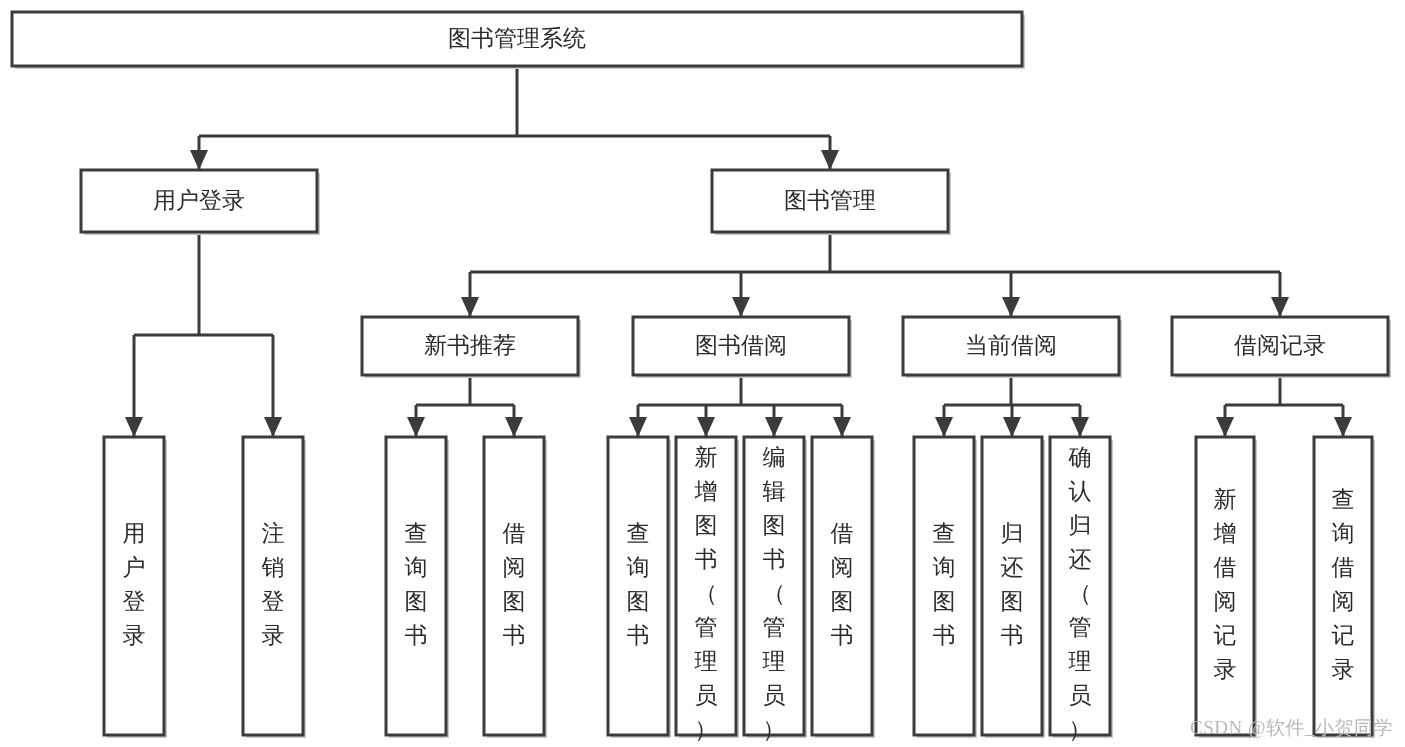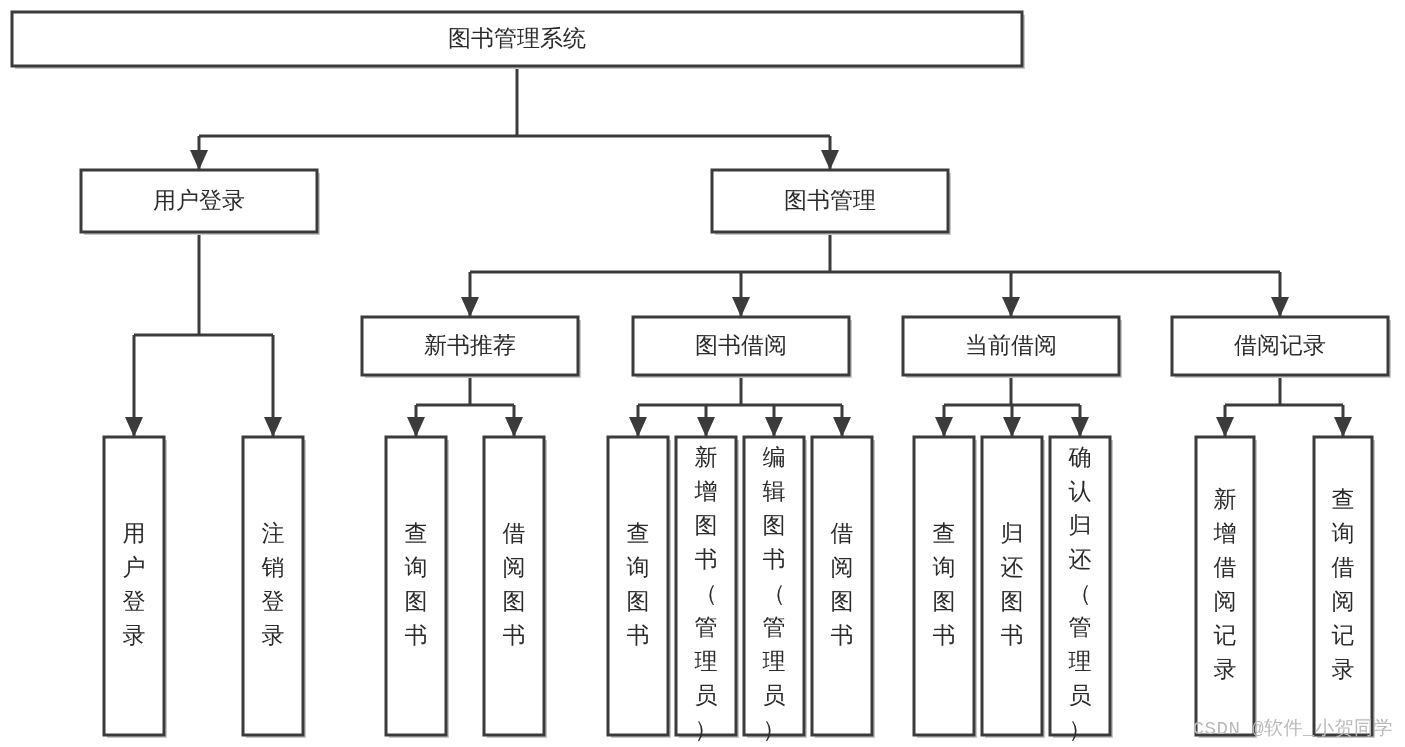--- a/index.html
+++ b/index.html
@@ -55,21 +55,21 @@
     dominant-baseline: middle;
     white-space: pre;
   }
   .node-label.vertical {
     font-size: 23px;
   }
   .watermark {
     position: absolute;
     right: 12px;
     bottom: 6px;
-    font-family: Liberation Mono, monospace;
+    font-family: Liberation Serif, serif;
     font-size: 19px;
     color: #b9b9b9;
     letter-spacing: 0.5px;
     user-select: none;
     pointer-events: none;
   }
 </style>
 </head>
 <body>
 

